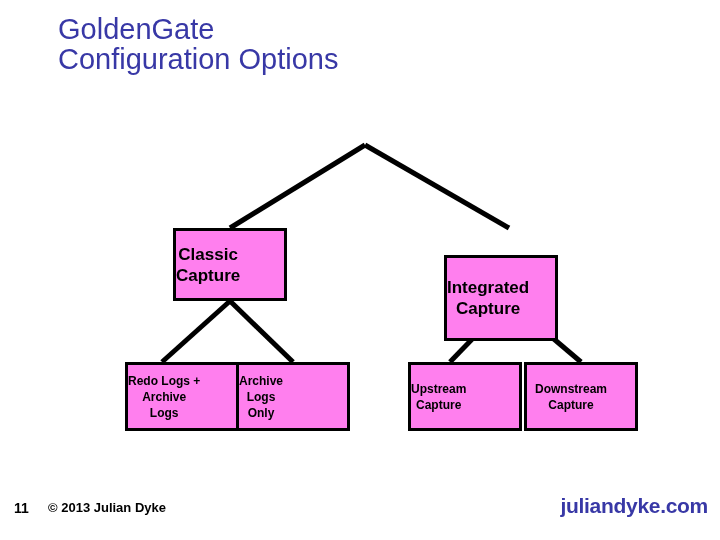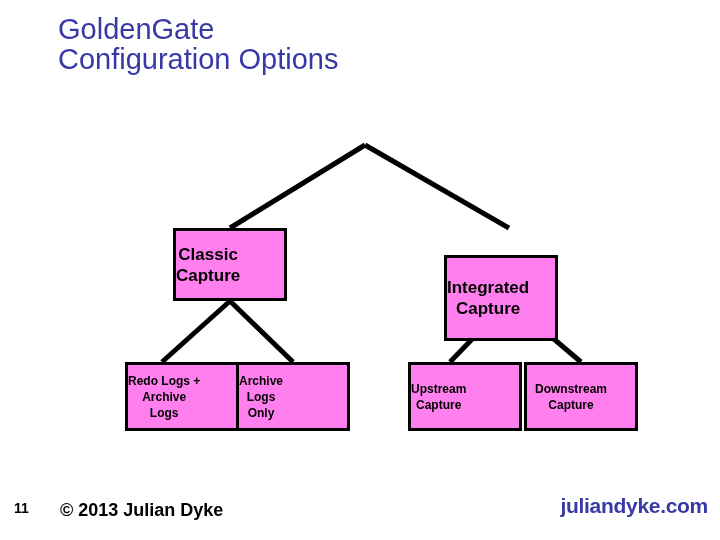--- a/index.html
+++ b/index.html
@@ -93,23 +93,23 @@
   #page-number {
     position: absolute;
     left: 14px;
     top: 14px;
     font-size: 14px;
     font-weight: bold;
     color: #000000;
   }
   #copyright {
     position: absolute;
-    left: 60px;
+    left: 48px;
     top: 14px;
-    font-size: 18px;
+    font-size: 13px;
     font-weight: bold;
     color: #000000;
     white-space: pre;
   }
   #site-logo {
     position: absolute;
     right: 12px;
     top: 8px;
     font-size: 21px;
     font-weight: bold;

